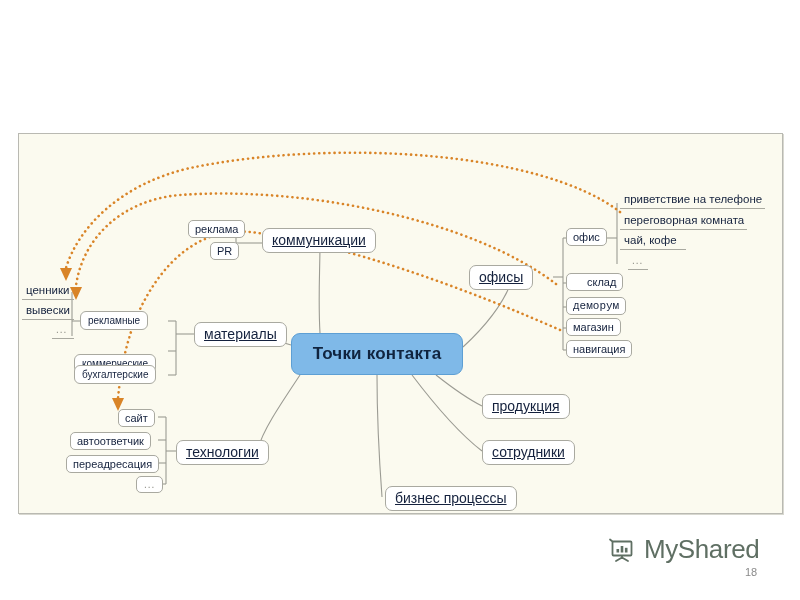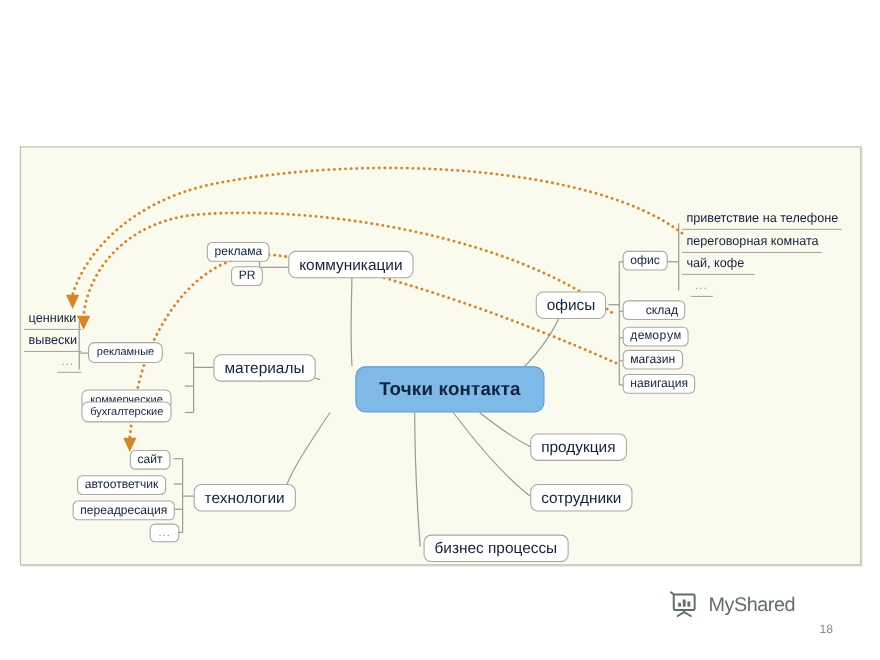--- a/index.html
+++ b/index.html
@@ -51,20 +51,21 @@
     line-height: 1.1;
     padding: 3px 7px;
     white-space: nowrap;
     text-align: center;
   }
   .node.lvl1 {
     font-size: 14px;
     font-weight: 400;
     padding: 4px 9px;
     border-radius: 7px;
+    text-decoration: underline;
   }
   .node.lvl3 {
     font-size: 11px;
     padding: 2px 6px;
     border-radius: 5px;
   }
   .node.dots {
     color: #8d8d85;
     letter-spacing: 1px;
     font-size: 10px;
@@ -82,21 +83,20 @@
     border: 1px solid #5d9fd4;
     border-radius: 9px;
     box-sizing: border-box;
     display: flex;
     align-items: center;
     justify-content: center;
     color: #10243f;
     font-size: 17px;
     font-weight: bold;
     letter-spacing: 0.2px;
-    margin-left: 32px;
   }
 
   
   .uline {
     position: absolute;
     box-sizing: border-box;
     background: transparent;
     border: none;
     border-bottom: 1px solid #a9a9a0;
     color: #14213d;
@@ -114,21 +114,21 @@
   
   #myshared-logo {
     position: absolute;
     left: 607px;
     top: 534px;
     display: flex;
     align-items: center;
     gap: 7px;
   }
   #myshared-text {
-    font-size: 18px;
+    font-size: 26px;
     color: #5f6f63;
     letter-spacing: -0.4px;
   }
   #page-number {
     position: absolute;
     left: 745px;
     top: 566px;
     font-size: 11px;
     color: #8a8a8a;
   }
@@ -213,21 +213,21 @@
 <div class="uline" style="left:22px; top:283px; width:52px;">ценники</div>
 <div class="uline" style="left:22px; top:303px; width:52px;">вывески</div>
 <div class="uline dots" style="left:52px; top:322px; width:22px;">...</div>
 
 <div class="node lvl1" style="left:176px; top:440px;">технологии</div>
 <div class="node lvl3" style="left:118px; top:409px;">сайт</div>
 <div class="node lvl3" style="left:70px; top:432px;">автоответчик</div>
 <div class="node lvl3" style="left:66px; top:455px;">переадресация</div>
 <div class="node lvl3 dots" style="left:136px; top:476px;">...</div>
 
-<div class="node lvl1" style="left:487px; top:265px;">офисы</div>
+<div class="node lvl1" style="left:469px; top:265px;">офисы</div>
 <div class="node lvl3" style="left:566px; top:228px;">офис</div>
 <div class="node lvl3" style="left:566px; top:273px;padding-left:20px;">склад</div>
 <div class="node lvl3" style="left:566px; top:297px;font-family:Liberation Mono, monospace;">деморум</div>
 <div class="node lvl3" style="left:566px; top:318px;">магазин</div>
 <div class="node lvl3" style="left:566px; top:340px;">навигация</div>
 
 <div class="uline" style="left:620px; top:192px;">приветствие на телефоне</div>
 <div class="uline" style="left:620px; top:213px;">переговорная комната</div>
 <div class="uline" style="left:620px; top:233px; width:66px;">чай, кофе</div>
 <div class="uline dots" style="left:628px; top:253px; width:20px;">...</div>

